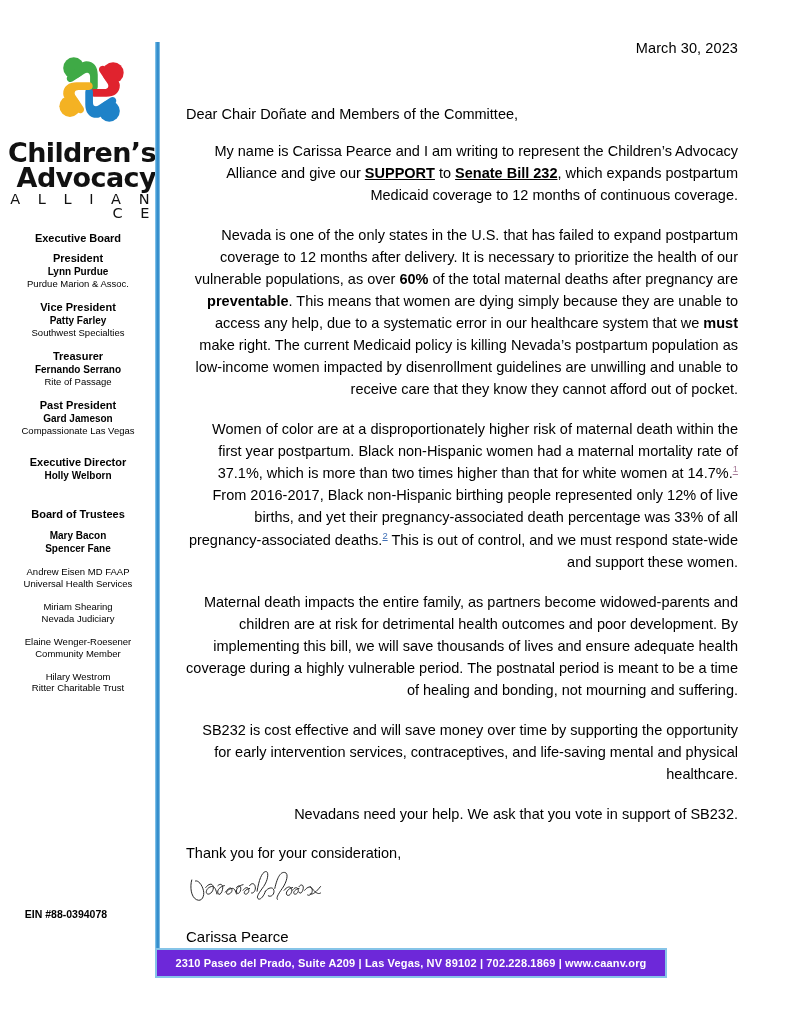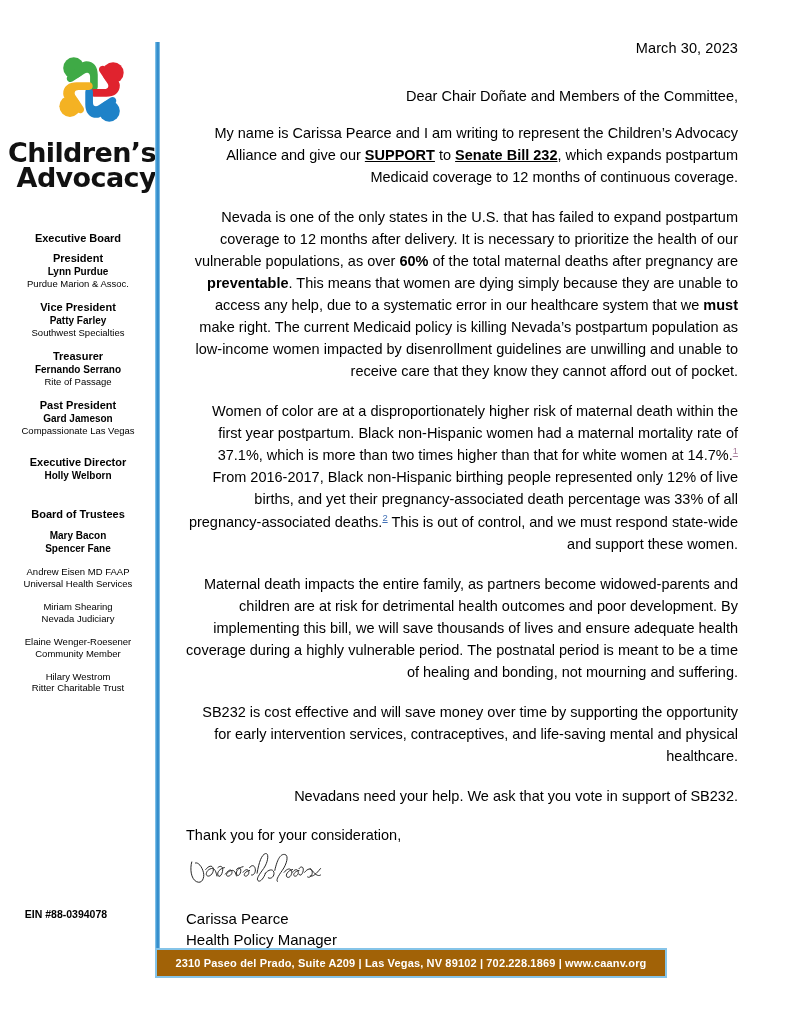--- a/index.html
+++ b/index.html
@@ -115,22 +115,21 @@
     width: 552px;
   }
   #date-line {
     text-align: right;
     font-size: 14.5px;
     margin-top: 40px;
     letter-spacing: 0.1px;
   }
   #salutation {
     font-size: 14.5px;
-    margin-top: 32px;
-    text-align: right;
+    margin-top: 50px;
   }
   p.body-para {
     font-size: 14.5px;
     line-height: 1.52;
     margin: 18px 0 0 0;
     text-align: right;
   }
   p.body-para b { font-weight: 700; }
   .u-bold {
     font-weight: 700;
@@ -159,21 +158,21 @@
     margin-top: 18px;
   }
 
   
   #footer-bar {
     position: absolute;
     left: 155px;
     top: 948px;
     width: 512px;
     height: 30px;
-    background: #a16207;
+    background: #6d28d9;
     border: 2px solid #86c4e8;
     box-sizing: border-box;
     display: flex;
     align-items: center;
     justify-content: center;
     text-align: center;
   }
   #footer-text {
     color: #ffffff;
     font-size: 11px;
@@ -213,20 +212,21 @@
           <circle cx="27" cy="67" r="11"></circle>
           <path d="M20 54 C20 46 26 42 34 42 L47 42 C52 42 52 50 47 50 L36 50
                    C32 50 31 53 33 56 L41 68 C44 73 37 77 34 72 L23 60 C21 58 20 56 20 54 Z"></path>
         </g>
       </svg>
     </div>
 
     <div id="logo-wordmark">
       <span class="wm-line">Children’s</span>
       <span class="wm-line">Advocacy</span>
+      <span class="wm-alliance">A L L I A N C E</span>
     </div>
 
     <div id="board-list">
 
       <div class="bg-heading">Executive Board</div>
       <div class="spacer-sm"></div>
 
       <div class="board-group">
         <div class="bg-heading">President</div>
         <div class="bg-name">Lynn Purdue</div>

